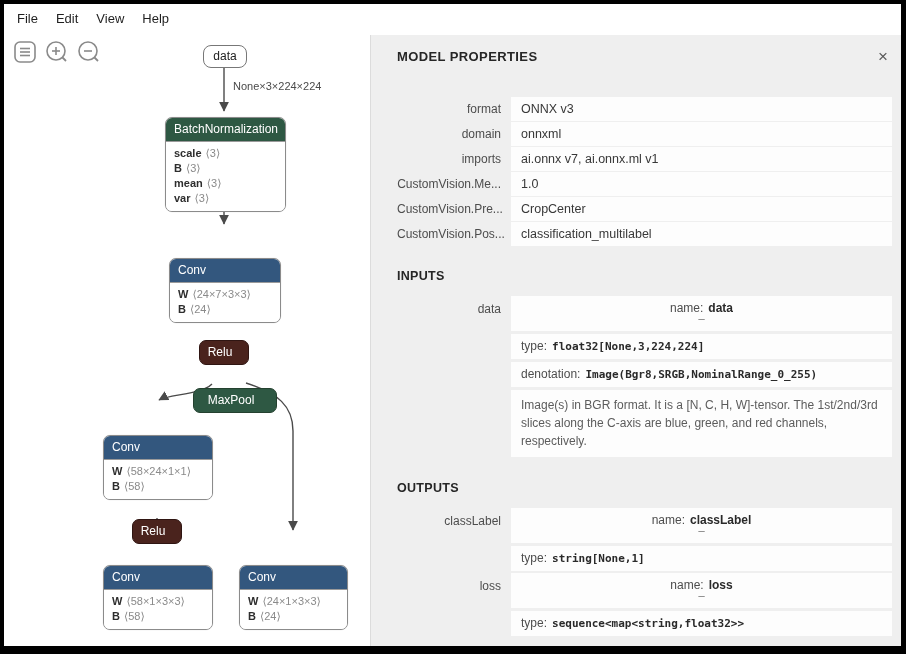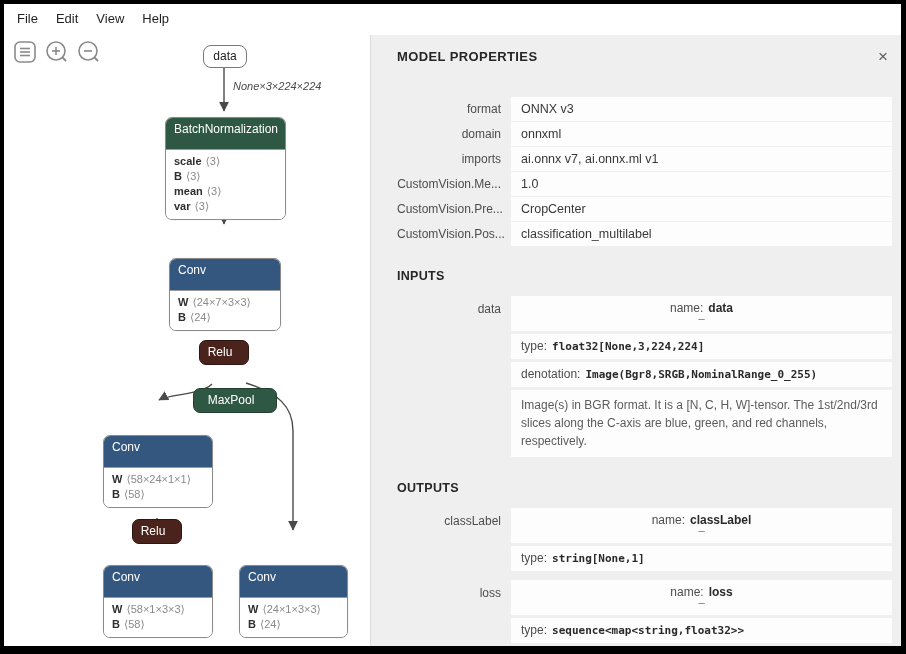--- a/index.html
+++ b/index.html
@@ -12,24 +12,24 @@
   .menu-item { font-size:13px; color:#1f1f1f; padding:2px 9px; cursor:default; }
 
   
   .toolbar { position:absolute; left:9px; top:36px; display:flex; gap:8px; z-index:5; }
   .tool-btn { width:24px; height:24px; color:#8a8a8a; cursor:pointer; }
   .tool-btn svg { display:block; }
 
   
   .graph { position:absolute; left:0; top:28px; width:366px; bottom:0; background:#fff; }
   .edges { position:absolute; left:0; top:-28px; width:366px; height:642px; pointer-events:none; }
-  .edge-label { position:absolute; left:229px; top:48px; font-size:11px; color:#4a4a4a; white-space:nowrap;font-style:italic; }
+  .edge-label { position:absolute; left:229px; top:48px; font-size:11px; color:#4a4a4a; white-space:nowrap; }
   .node { position:absolute; border:1px solid #8b8b8b; border-radius:7px; background:#fff;
           box-shadow:0 0 0 0.5px rgba(0,0,0,0.05); overflow:hidden; font-size:11px; }
-  .node-header { color:#fff; font-size:12px; padding:4px 8px 13px 8px; }
+  .node-header { color:#fff; font-size:12px; padding:4px 8px 5px 8px; }
   .hdr-blue { background:#33577e; }
   .hdr-green { background:#2e5843; }
   .node-body { background:#fff; padding:4px 8px 5px 8px; border-top:1px solid #9a9a9a; }
   .param { line-height:15px; white-space:nowrap; }
   .pname { font-weight:bold; color:#2e2e2e; }
   .pdims { color:#8a8a8a; margin-left:4px; }
   .pill { position:absolute; border-radius:7px; color:#fff; font-size:12px; text-align:center;
           border:1px solid #3a3a3a; padding:4px 8px 5px 0; }
   .pill-maroon { background:#4a231d; border-color:#2f1512; }
   .pill-green  { background:#2e5843; border-color:#24412f; }
@@ -243,21 +243,21 @@
         <div class="io-box io-box-name">
           <span><span class="k">name:</span><span class="v-bold">classLabel</span></span>
           <span class="collapse"><span>−</span></span>
         </div>
         <div class="io-box">
           <span class="k">type:</span><span class="v-mono">string[None,1]</span>
         </div>
       </div>
     </div>
 
-    <div class="io-item" style="margin-top:9px;">
+    <div class="io-item" style="margin-top:2px;">
       <div class="io-label">loss</div>
       <div class="io-boxes">
         <div class="io-box io-box-name">
           <span><span class="k">name:</span><span class="v-bold">loss</span></span>
           <span class="collapse"><span>−</span></span>
         </div>
         <div class="io-box">
           <span class="k">type:</span><span class="v-mono">sequence&lt;map&lt;string,float32&gt;&gt;</span>
         </div>
       </div>

